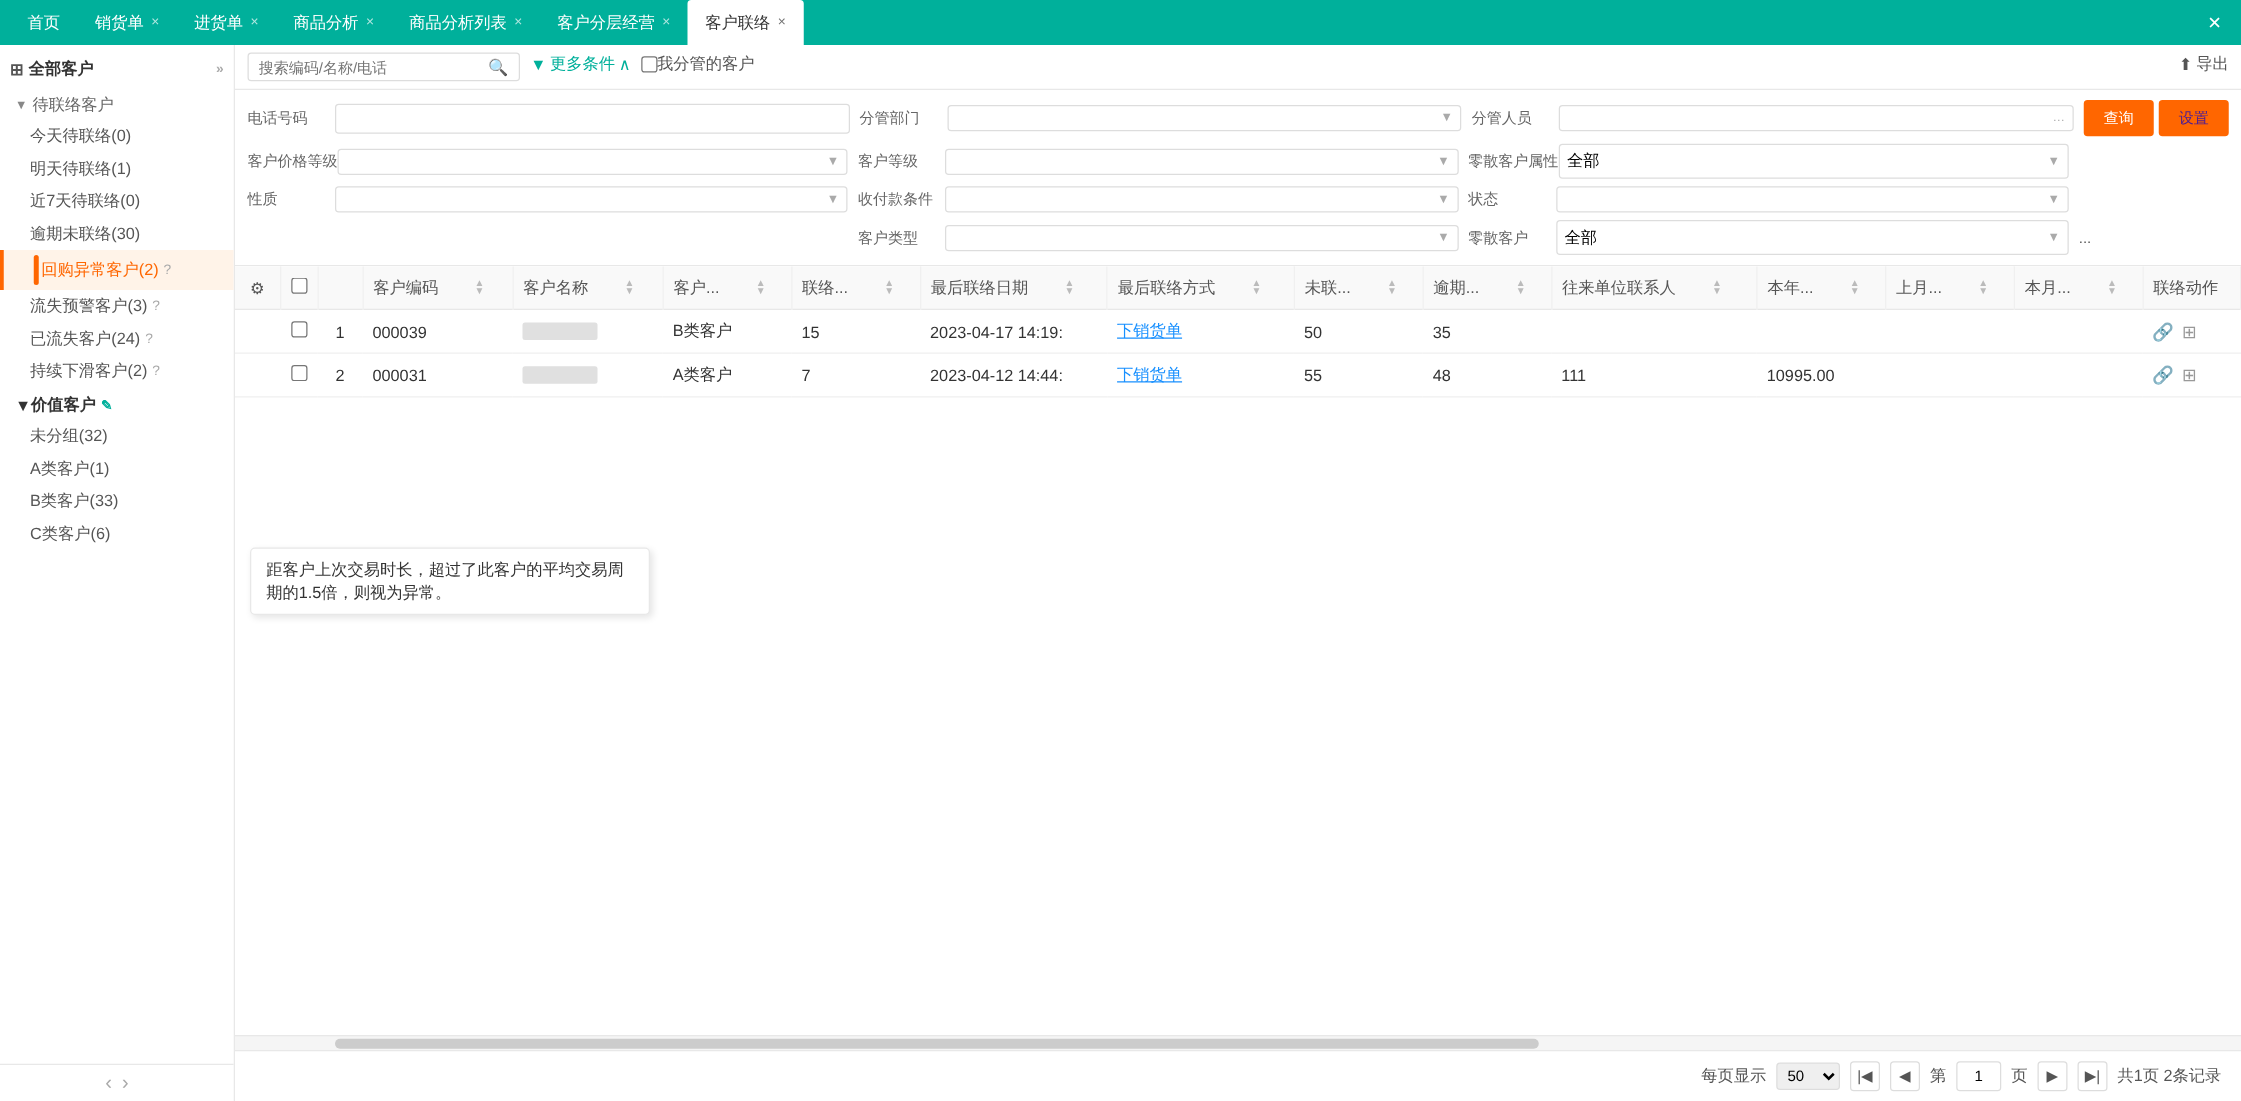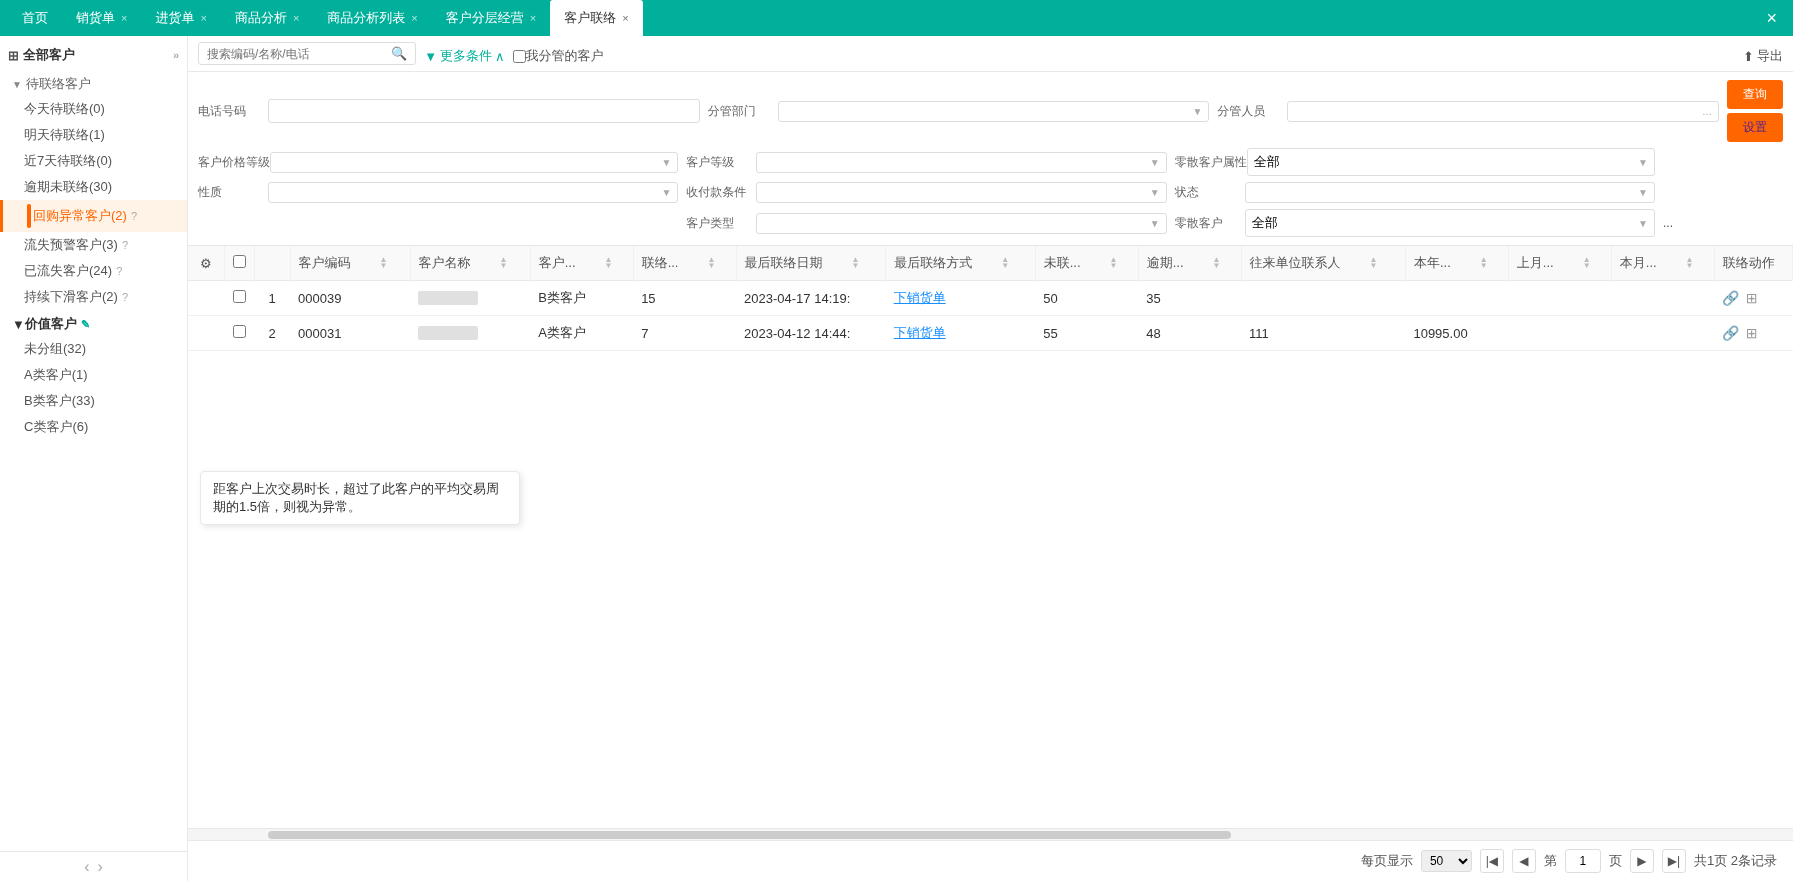--- a/index.html
+++ b/index.html
@@ -146,21 +146,21 @@
       flex-direction: column;
       overflow: hidden;
       background: #f5f5f5;
     }
 
     
     .toolbar {
       background: white;
       padding: 6px 10px;
       display: flex;
-      align-items: flex-end;
+      align-items: flex-start;
       border-bottom: 1px solid #e8e8e8;
       gap: 8px;
     }
     .search-box {
       display: flex;
       align-items: center;
       border: 1px solid #ddd;
       border-radius: 3px;
       padding: 3px 8px;
       min-width: 200px;
@@ -261,21 +261,20 @@
       color: #4c1d95;
       border: none;
       border-radius: 3px;
       padding: 6px 16px;
       cursor: pointer;
       font-size: 12px;
       text-align: right;
     }
     .filter-actions {
       display: flex;
-      flex-direction: column;
       gap: 4px;
       border-radius: 12px;
     }
     .more-btn {
       color: #555;
       font-size: 12px;
       cursor: pointer;
       display: flex;
       align-items: center;
       gap: 2px;

